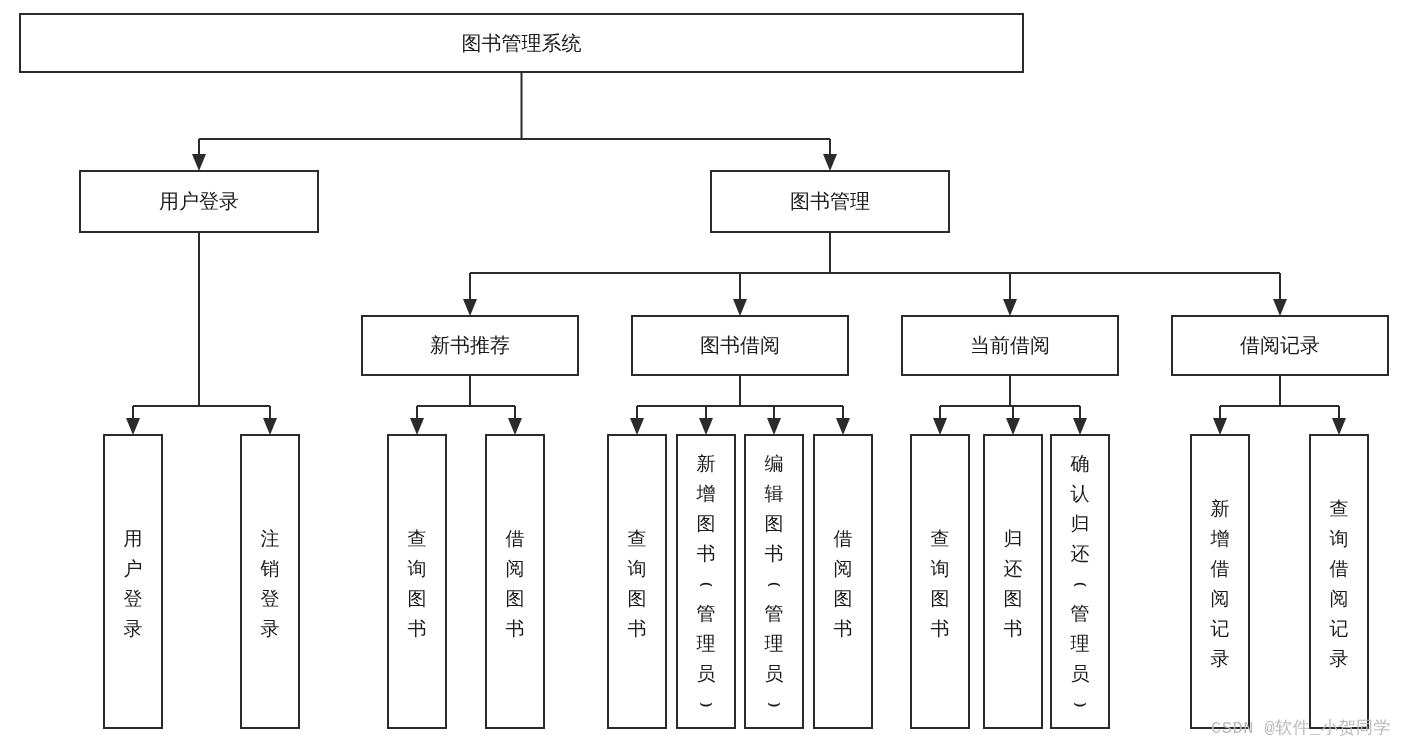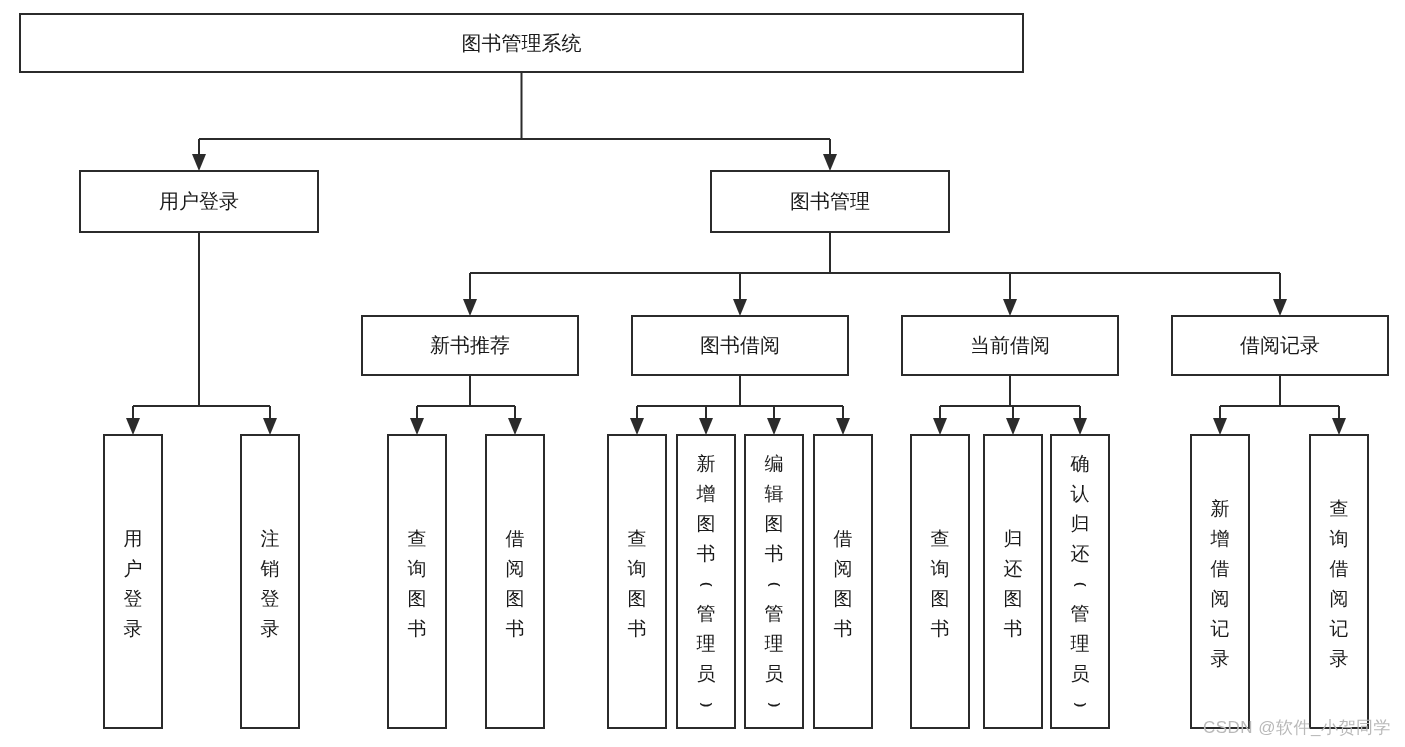--- a/index.html
+++ b/index.html
@@ -50,21 +50,21 @@
   .leaf-label {
     fill: #1a1a1a;
     font-family: "DejaVu Sans", "Liberation Sans", sans-serif;
     font-size: 19px;
     text-anchor: middle;
   }
   .watermark {
     position: absolute;
     right: 14px;
     bottom: 8px;
-    font-family: Liberation Sans, sans-serif;
+    font-family: Liberation Mono, monospace;
     font-size: 17px;
     color: #b9b9b9;
     white-space: nowrap;
     letter-spacing: 0.5px;
     user-select: none;
     margin-top: 44px;
   }
 </style>
 </head>
 <body>

